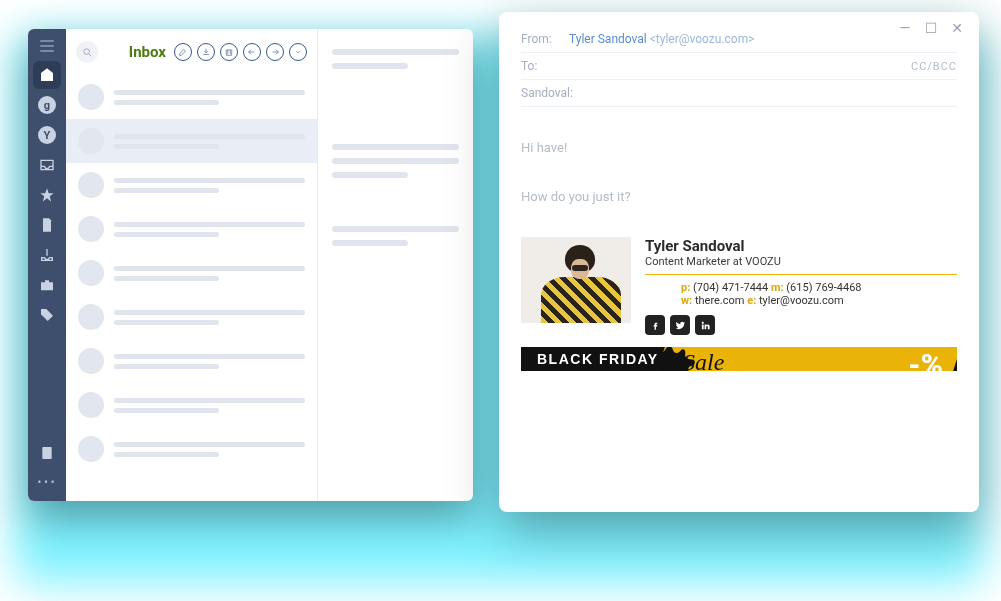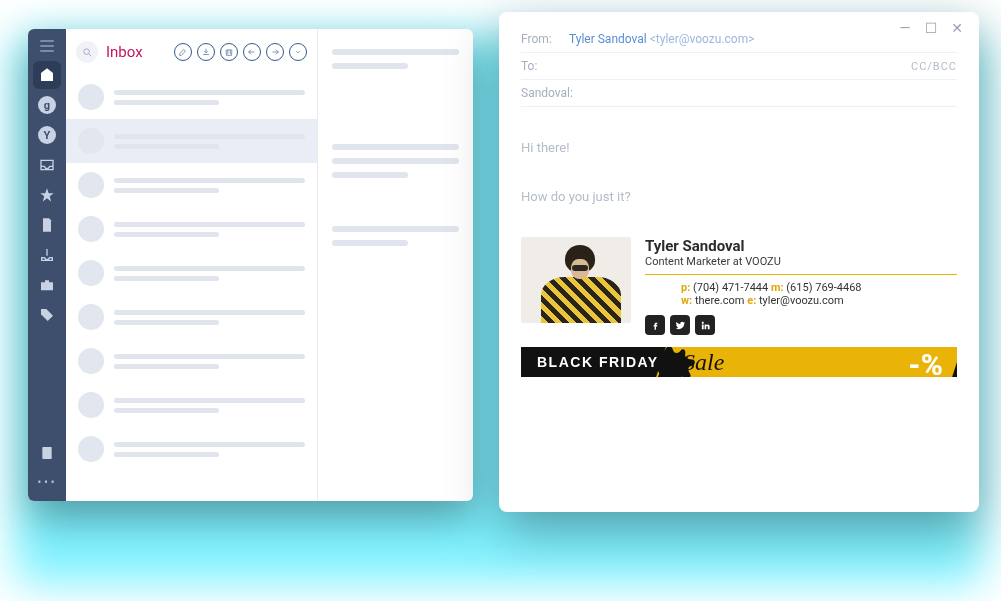--- a/index.html
+++ b/index.html
@@ -18,21 +18,21 @@
 .strip .ico.active { background: #2d3c57; color: #fff; }
 .strip .ico.circle-bg span { width: 18px; height: 18px; border-radius: 50%; background: #c8d2e2; color: #3e4f6e; display: flex; align-items: center; justify-content: center; font-size: 11px; font-weight: bold; }
 .strip .ico svg { width: 16px; height: 16px; }
 .strip .spacer { flex: 1; }
 .strip .dots { color: #aeb8d0; font-size: 20px; margin-bottom: 8px; cursor: pointer; letter-spacing: 2px; }
 
 .middle { flex: 1; display: flex; flex-direction: column; border-right: 1px solid #e8ebf2; }
 .list-header { display: flex; align-items: center; padding: 12px 10px 8px; gap: 8px; }
 .search-icon { width: 22px; height: 22px; border-radius: 50%; background: #f0f2f7; display: flex; align-items: center; justify-content: center; }
 .search-icon svg { width: 11px; height: 11px; stroke: #98a5c0; }
-.folder-title { color: #be185d; font-size: 15px; font-weight: 400; flex: 1; }
+.folder-title { color: #4d7c0f; font-size: 15px; font-weight: 700; flex: 1; text-align: right; }
 .hdr-actions { display: flex; gap: 5px; }
 .circ { width: 18px; height: 18px; border-radius: 50%; border: 1px solid #365a8e; display: flex; align-items: center; justify-content: center; cursor: pointer; }
 .circ svg { width: 10px; height: 10px; stroke: #365a8e; fill: none; stroke-width: 1.5; }
 
 .email-list { flex: 1; padding-top: 4px; }
 .eitem { display: flex; align-items: center; gap: 10px; padding: 9px 12px; }
 .eitem.sel { background: #e9edf5; }
 .avatar { width: 26px; height: 26px; border-radius: 50%; background: #e2e6ee; flex-shrink: 0; }
 .elines { flex: 1; }
 .elines div { height: 5px; border-radius: 3px; background: #e0e4ec; margin-bottom: 5px; }
@@ -62,21 +62,21 @@
 .sig-info { flex: 1; }
 .sig-name { font-weight: 700; font-size: 15px; color: #2b2b2b; }
 .sig-role { font-size: 11px; color: #3a3a3a; margin-bottom: 4px; }
 .sig-sep { height: 1px; background: #eab308; margin: 6px 0; }
 .sig-line { font-size: 11px; color: #333; margin-left: 36px; }
 .sig-line b { color: #e0a70d; font-weight: 700; }
 .socials { display: flex; gap: 5px; margin-top: 8px; }
 .socials span { width: 20px; height: 20px; background: #222; border-radius: 4px; display: flex; align-items: center; justify-content: center; cursor: pointer; }
 .socials span svg { width: 11px; height: 11px; fill: #fff; }
 
-.banner { margin-top: 12px; height: 30px; background: #111; position: relative; display: flex; align-items: center; overflow: hidden; }
+.banner { margin-top: 12px; height: 24px; background: #111; position: relative; display: flex; align-items: center; overflow: hidden; }
 .bn-bf { color: #fff; font-weight: 700; font-size: 14px; letter-spacing: 1.5px; padding-left: 16px; z-index: 2; font-family: sans-serif; }
 .bn-yellow { position: absolute; left: 140px; right: 0; top: 0; bottom: 0; background: #eab308; transform: skewX(-18deg); transform-origin: left; }
 .bn-sale { position: absolute; left: 162px; top: 2px; font-family: cursive, "Brush Script MT"; font-size: 24px; color: #111; font-style: italic; z-index: 3; }
 .bn-pct { position: absolute; right: 14px; top: 0px; font-size: 30px; font-weight: 800; color: #fff; z-index: 3; }
 .bn-splat { position: absolute; left: 115px; top: -6px; width: 68px; height: 54px; z-index: 1; }
 
 
 .person-bg { position:absolute; inset:0; background:#f0ede8;}
 .person-head { position:absolute; left:44px; top:8px; width:30px; height:28px; border-radius:50% 50% 45% 45%; background:#2a2118; }
 .person-face { position:absolute; left:50px; top:22px; width:18px; height:20px; background:#d9b896; border-radius:42%; }
@@ -281,21 +281,21 @@
   </div>
   <div class="fld">
     <span class="fld-label">To:</span>
     <span class="ccbcc">CC/BCC</span>
   </div>
   <div class="fld">
     <span class="fld-label">Sandoval:</span>
   </div>
 
   <div class="body-txt">
-    <p>Hi there!</p>
+    <p>Hi have!</p>
     <br>
     <p>How do you just it?</p>
   </div>
 
   <div class="sig">
     <div class="sig-photo">
       <div class="person-bg"></div>
       <div class="person-body"></div>
       <div class="person-head"></div>
       <div class="person-face"></div>

